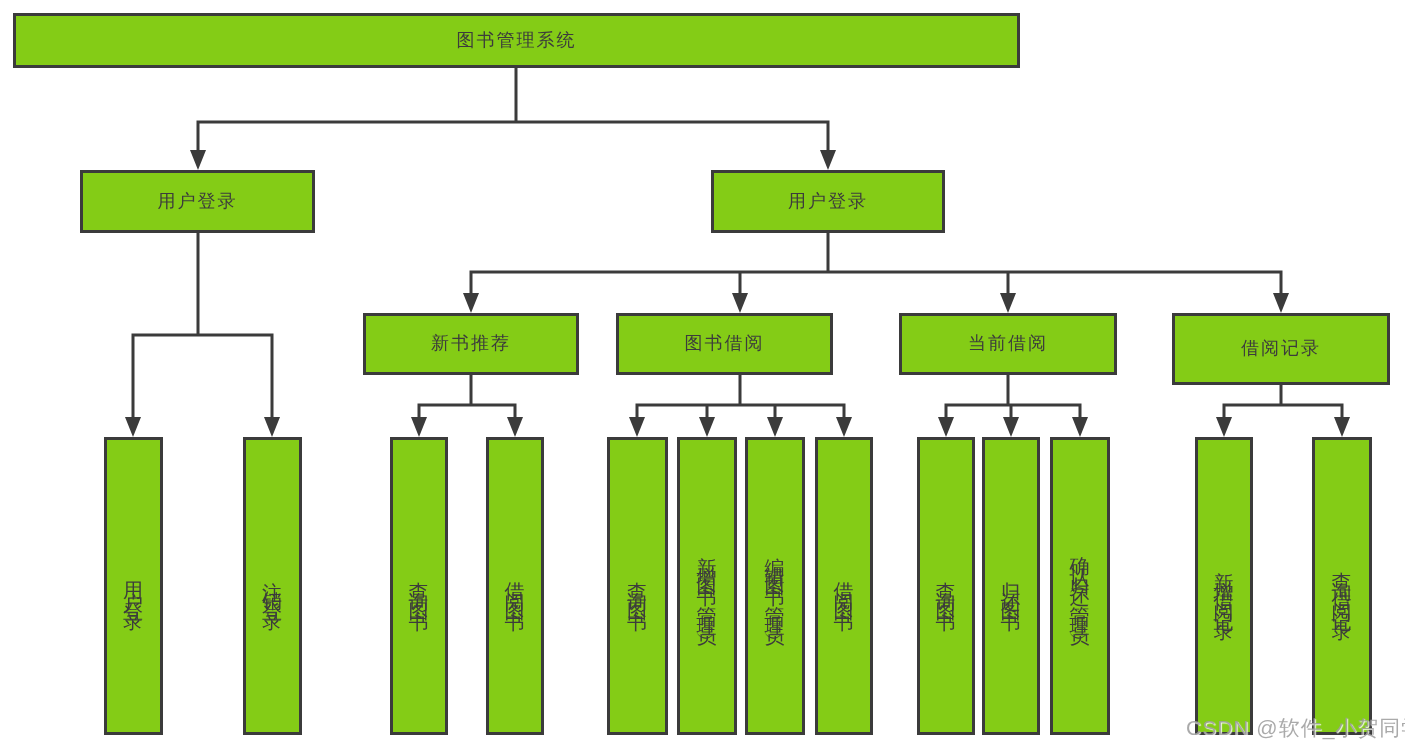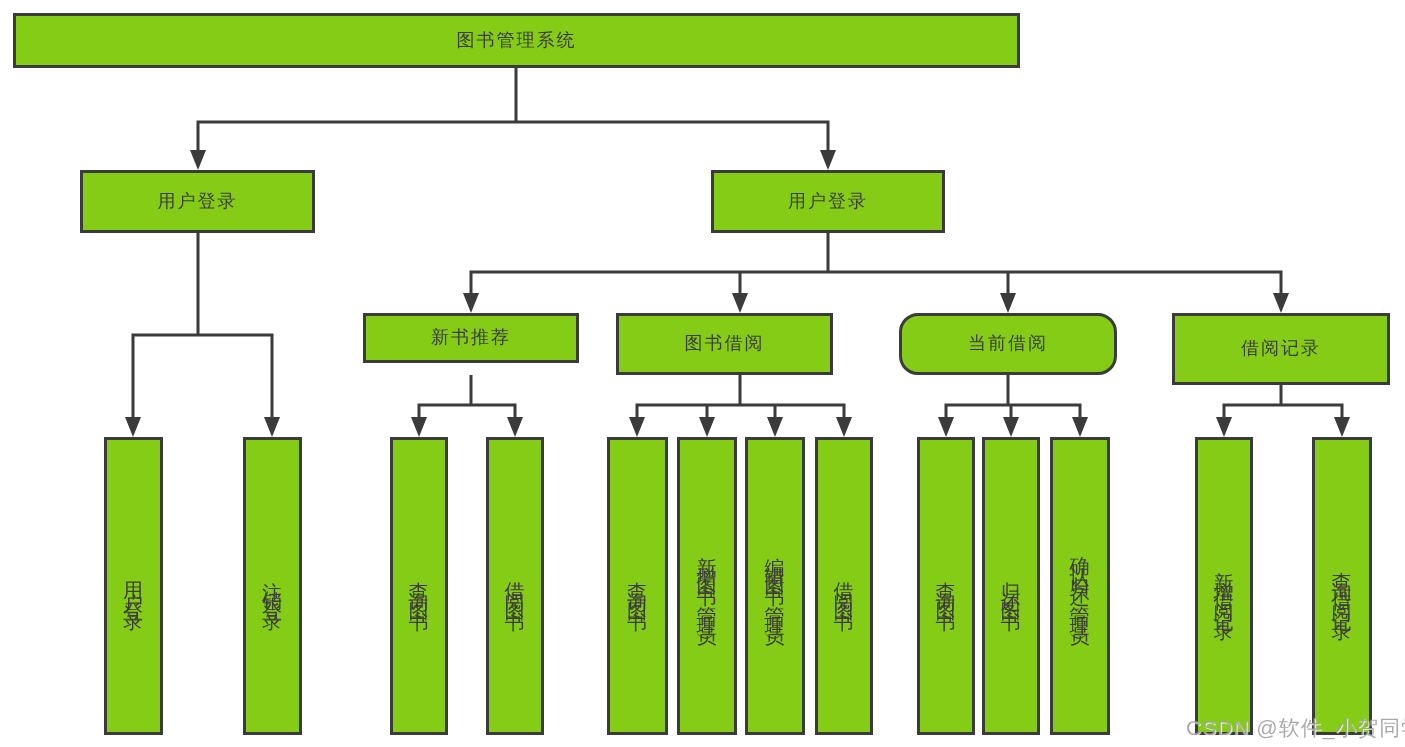--- a/index.html
+++ b/index.html
@@ -107,23 +107,23 @@
       <polygon stroke="none" points="1216,417 1232,417 1224,437"></polygon>
       <polygon stroke="none" points="1334,417 1350,417 1342,437"></polygon>
     </g>
   </svg>
 
   <div class="node root" style="left:13px; top:13px; width:1007px; height:55px;">图书管理系统</div>
 
   <div class="node" style="left:80px; top:170px; width:235px; height:63px;">用户登录</div>
   <div class="node" style="left:711px; top:170px; width:234px; height:63px;">用户登录</div>
 
-  <div class="node" style="left:363px; top:313px; width:216px; height:50px;">新书推荐</div>
+  <div class="node" style="left:363px; top:313px; width:216px; height:62px;">新书推荐</div>
   <div class="node" style="left:616px; top:313px; width:217px; height:62px;">图书借阅</div>
-  <div class="node" style="left:899px; top:313px; width:218px; height:62px;border-radius:19px;">当前借阅</div>
+  <div class="node" style="left:899px; top:313px; width:218px; height:62px;">当前借阅</div>
   <div class="node" style="left:1172px; top:313px; width:218px; height:72px;">借阅记录</div>
 
   <div class="node vbox" style="left:104px; top:437px; width:59px; height:298px;">用户登录</div>
   <div class="node vbox" style="left:243px; top:437px; width:59px; height:298px;">注销登录</div>
 
   <div class="node vbox" style="left:390px; top:437px; width:58px; height:298px;">查询图书</div>
   <div class="node vbox" style="left:486px; top:437px; width:58px; height:298px;">借阅图书</div>
 
   <div class="node vbox" style="left:607px; top:437px; width:61px; height:298px;">查询图书</div>
   <div class="node vbox" style="left:677px; top:437px; width:60px; height:298px;">新增图书（管理员）</div>

